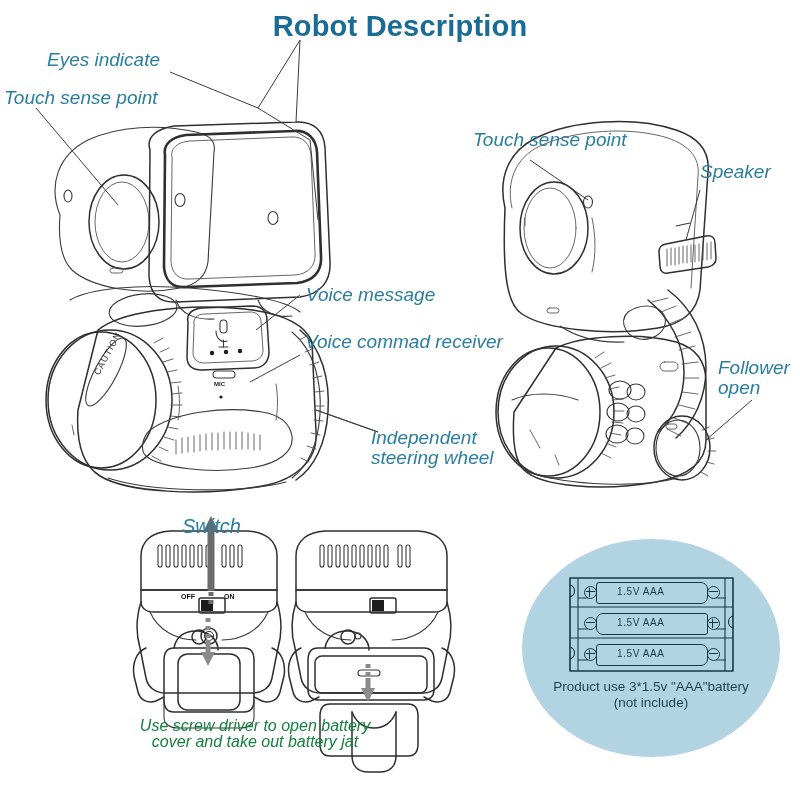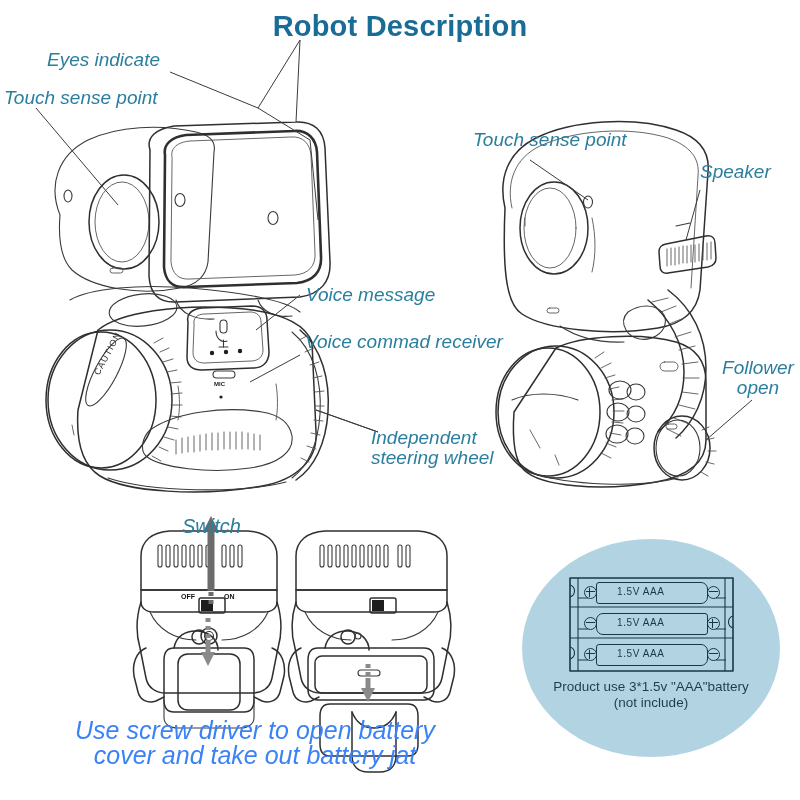--- a/index.html
+++ b/index.html
@@ -40,27 +40,27 @@
     position: absolute;
     font-style: italic;
     color: #2a7e9e;
     font-size: 19px;
     font-family: "Liberation Sans", sans-serif;
     white-space: nowrap;
     line-height: 1.05;
   }
   .lbl.two {
     white-space: normal;
-    text-align: center;
+    text-align: left;
   }
   .cap {
     position: absolute;
     font-style: italic;
-    color: #3b82f6;
-    font-size: 25px;
+    color: #15803d;
+    font-size: 16px;
     text-align: center;
     line-height: 1.0;
     font-family: "Liberation Sans", sans-serif;
   }
   .batt-cap {
     position: absolute;
     color: #1d3d4d;
     font-size: 13.5px;
     text-align: center;
     line-height: 1.18;

